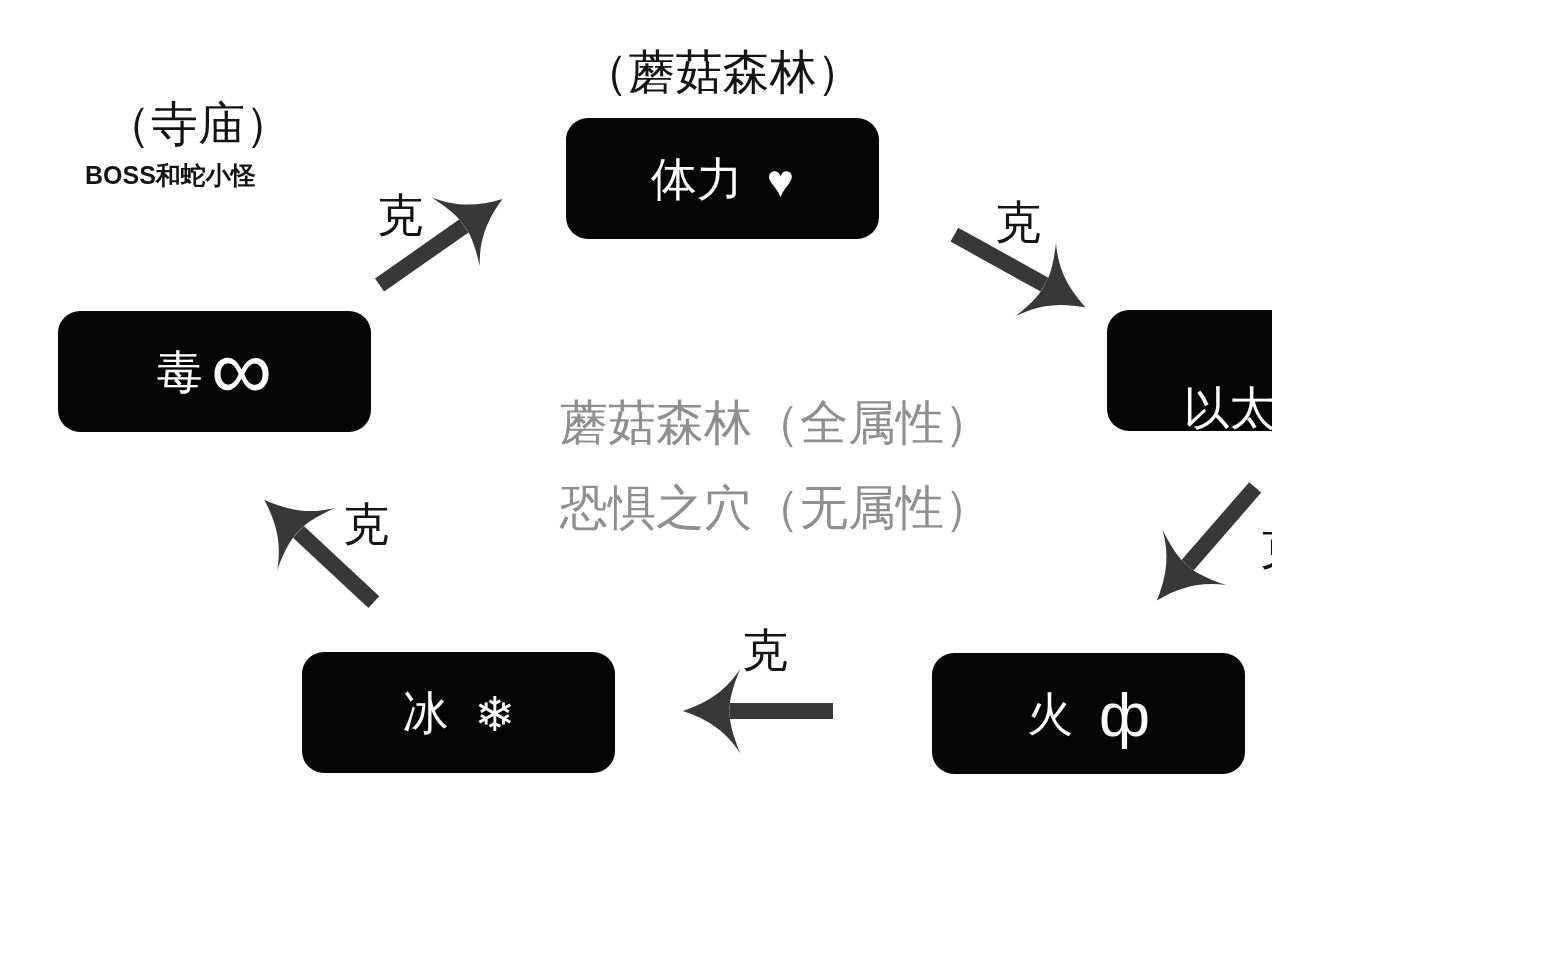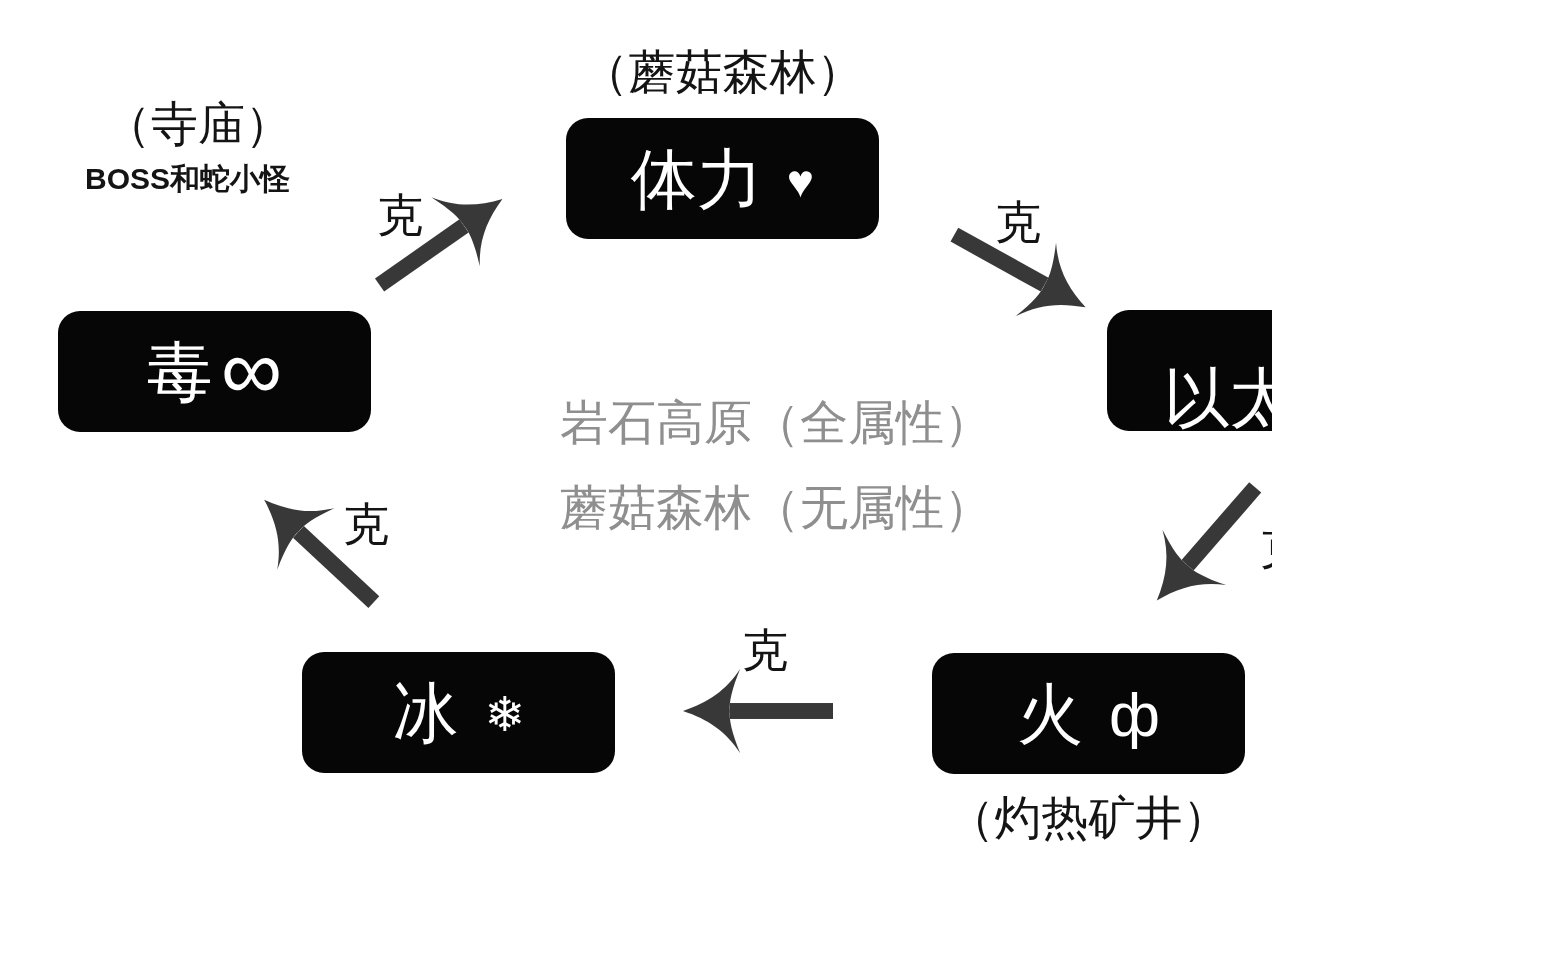--- a/index.html
+++ b/index.html
@@ -13,40 +13,40 @@
     font-family:"Liberation Sans","DejaVu Sans",sans-serif;
     color:var(--label_text);
   }
   
   .node{
     position:absolute; width:313px; height:121px; border-radius:22px;
     background:var(--node_bg); color:var(--node_text);
     display:flex; align-items:center; justify-content:center;
     white-space:nowrap;
   }
-  .node-name{font-size:66px; font-weight:500; line-height:1;}
+  .node-name{font-size:46px; font-weight:500; line-height:1;}
   .node-icon{display:inline-block; line-height:1;}
   .node-stamina{left:566px; top:118px;}
   .node-poison {left:58px;  top:311px;}
   .node-ether  {left:1107px;top:310px;align-items:flex-end;}
   .node-ice    {left:302px; top:652px;}
   .node-fire   {left:932px; top:653px;}
   .icon-heart   {font-size:46px; margin-left:24px; transform:translateY(2px);}
   .icon-infinity{font-size:86px; margin-left:8px;  transform:translateY(-3px);}
   .icon-asterisk{font-size:108px;margin-left:26px; transform:translateY(24px);}
   .icon-snowflake{font-size:48px;margin-left:26px; transform:translateY(2px);}
   .icon-phi     {font-size:62px; margin-left:26px; transform:translateY(1px);}
   
   .loc{
     position:absolute; font-size:47px; font-weight:500; line-height:1.1;
     color:var(--label_text); text-align:center; white-space:nowrap;
   }
   .loc-mushroom{left:566px; top:46px;  width:313px;}
   .loc-temple  {left:58px;  top:74px;  width:280px;margin-top:24px;}
-  .loc-boss    {left:85px;  top:162px; font-size:30px; font-weight:700; text-align:center;}
+  .loc-boss    {left:85px;  top:162px; font-size:25px; font-weight:700; text-align:center;}
   .loc-fear    {left:48px;  top:231px; width:310px;}
   .loc-haunted {left:1107px;top:235px; width:313px;}
   .loc-mine    {left:932px; top:792px; width:313px;}
   .loc-ridge   {left:302px; top:794px; width:313px;}
   
   .note{
     position:absolute; left:560px; font-size:48px; font-weight:500;
     color:var(--note_text); white-space:nowrap;
   }
   .note-1{top:391px;} .note-2{top:476px;}
@@ -82,21 +82,20 @@
       <g id="arrowShape">
         <rect x="0" y="41.5" width="110" height="17"></rect>
         <path d="M160 50 C133 41 114 28 99 5 C108 27 111 41 110 50 C111 59 108 73 99 95 C114 72 133 59 160 50 Z"></path>
       </g>
     </defs>
   </svg>
 
   <div class="loc loc-mushroom">（蘑菇森林）</div>
   <div class="loc loc-temple">（寺庙）</div>
   <div class="loc loc-boss">BOSS和蛇小怪</div>
-  <div class="loc loc-mine">（灼热矿井）</div>
 
   <div class="node node-stamina">
     <span class="node-name">体力</span>
     <span class="node-icon icon-heart">♥</span>
   </div>
 
   <div class="node node-poison">
     <span class="node-name">毒</span>
     <span class="node-icon icon-infinity">∞</span>
   </div>
@@ -109,22 +108,22 @@
   <div class="node node-ice">
     <span class="node-name">冰</span>
     <span class="node-icon icon-snowflake">❄</span>
   </div>
 
   <div class="node node-fire">
     <span class="node-name">火</span>
     <span class="node-icon icon-phi">ф</span>
   </div>
 
-  <div class="note note-1">岩石高原（全属性）</div>
-  <div class="note note-2">蘑菇森林（无属性）</div>
+  <div class="note note-1">蘑菇森林（全属性）</div>
+  <div class="note note-2">恐惧之穴（无属性）</div>
 
   <svg class="arrow arrow-1" viewBox="0 0 160 100">
       <use href="#arrowShape"></use>
     </svg>
   <svg class="arrow arrow-2" viewBox="0 0 160 100">
       <use href="#arrowShape"></use>
     </svg>
   <svg class="arrow arrow-3" viewBox="0 0 160 100">
       <use href="#arrowShape"></use>
     </svg>

